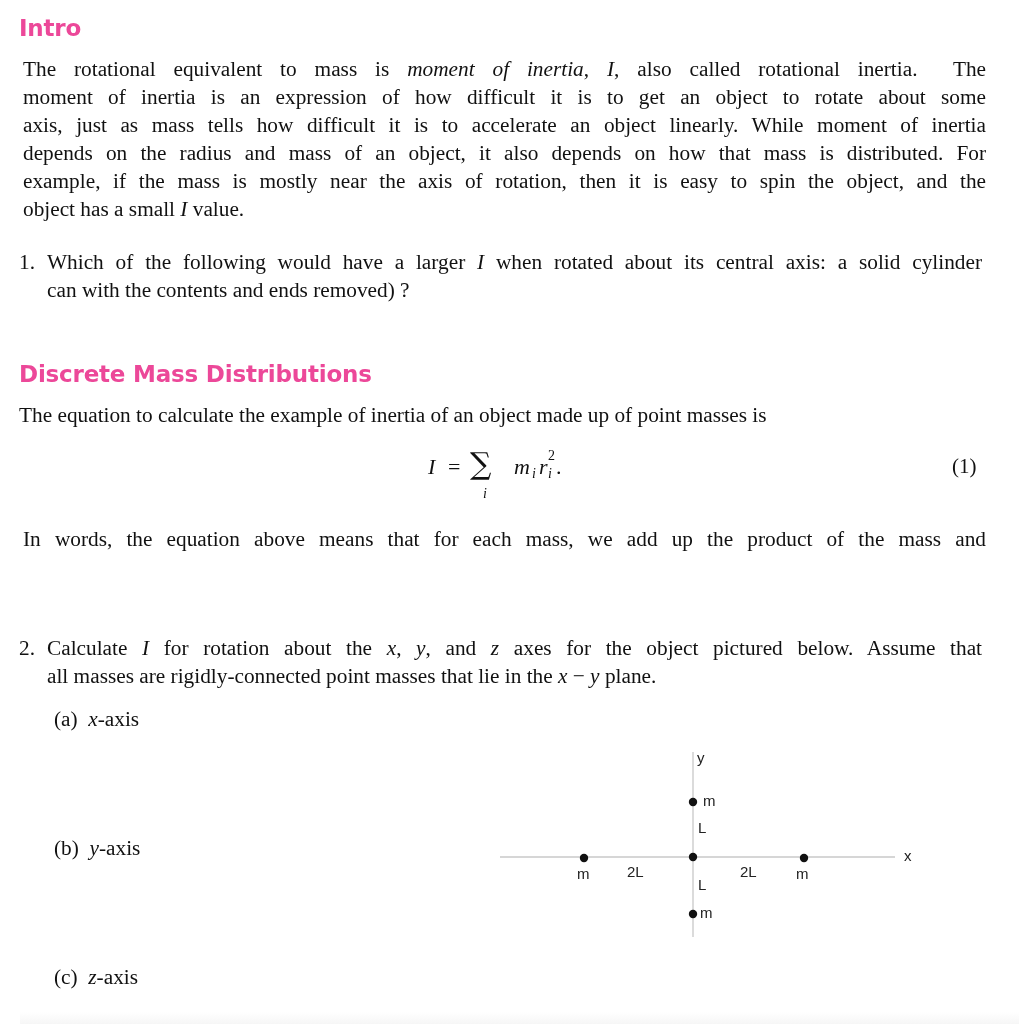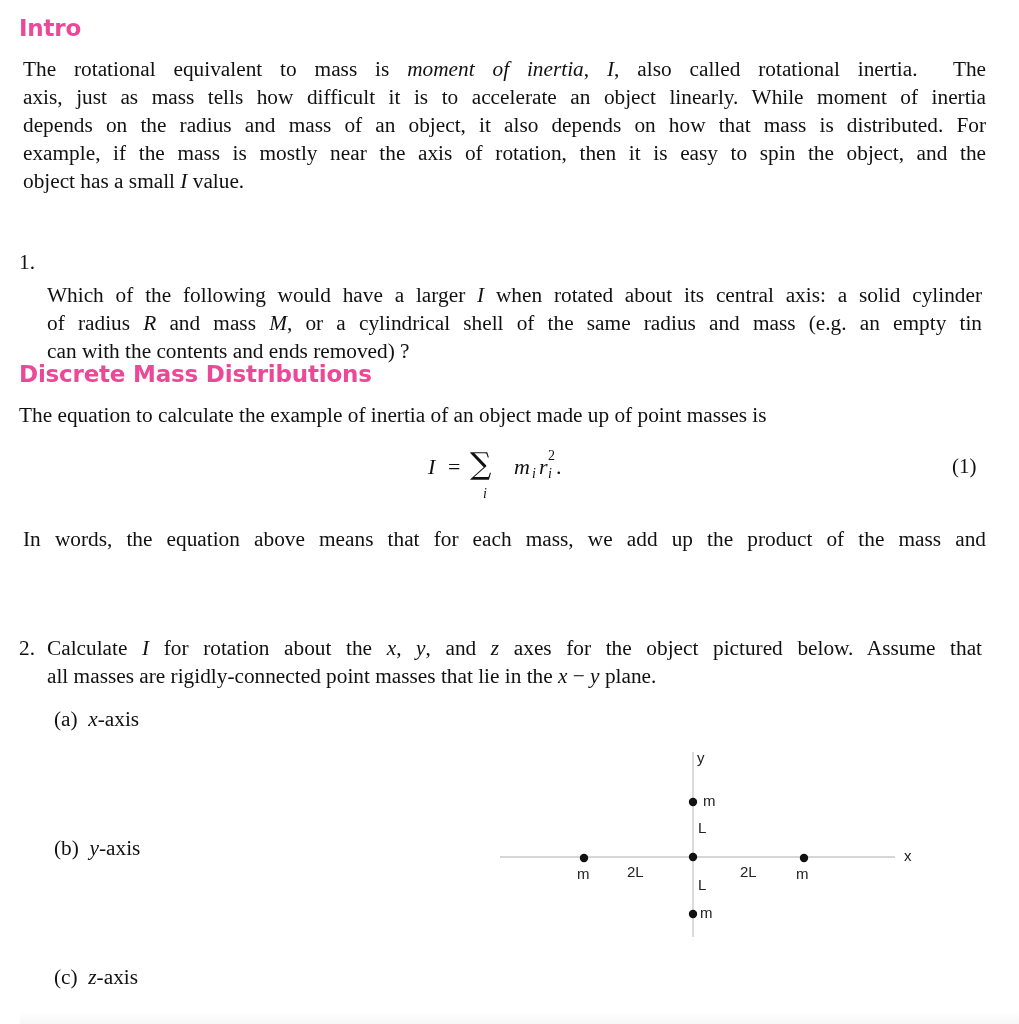--- a/index.html
+++ b/index.html
@@ -17,30 +17,30 @@
   .diag-label { position: absolute; font-family: "Liberation Sans", "DejaVu Sans", sans-serif; font-size: 15px; color: #222; }
   .fade { position: absolute; left: 20px; top: 1012px; width: 999px; height: 12px; background: linear-gradient(#ffffff, #f6f6f6); }
 </style>
 </head>
 <body>
 
 <div class="h" style="top:15px;">Intro</div>
 
 <div class="para" style="top:55px;">
   <span class="ln"><span style="white-space:pre;"><span>The rotational equivalent to mass is </span><i>moment of inertia</i><span>, </span><i>I</i><span>, also called rotational inertia.  The</span></span></span>
+  <span class="ln">moment of inertia is an expression of how difficult it is to get an object to rotate about some</span>
   <span class="ln">axis, just as mass tells how difficult it is to accelerate an object linearly. While moment of inertia</span>
   <span class="ln">depends on the radius and mass of an object, it also depends on how that mass is distributed. For</span>
   <span class="ln">example, if the mass is mostly near the axis of rotation, then it is easy to spin the object, and the</span>
   <span class="ln last" style="display:block;"><span>object has a small </span><i>I</i><span> value.</span></span>
 </div>
 
 <div class="row" style="left:19px; top:248px;">1.</div>
-<div class="para" style="left:47px; width:935px; top:248px;margin-top:33px;">
+<div class="para" style="left:47px; width:935px; top:248px;">
   <span class="ln"><span style="white-space:pre;"><span>Which of the following would have a larger </span><i>I</i><span> when rotated about its central axis: a solid cylinder</span></span></span>
-  <span class="ln"><span style="white-space:pre;"><span>of radius </span><i>R</i><span> and mass </span><i>M</i><span>, or a cylindrical shell of the same radius and mass (e.g. an empty tin</span></span></span>
   <span class="ln last" style="display:block;">can with the contents and ends removed) ?</span>
 </div>
 
 <div class="h" style="top:361px;">Discrete Mass Distributions</div>
 <div class="row" style="left:19px; top:401px;">The equation to calculate the example of inertia of an object made up of point masses is</div>
 
 <div style="position:absolute; left:420px; top:448px; width:200px; height:60px;">
   <span class="eq it" style="left:8px; top:6px;">I</span>
   <span class="eq" style="left:28px; top:6px;">=</span>
   <span class="sigma" style="left:50px; top:-2px;">∑</span>

